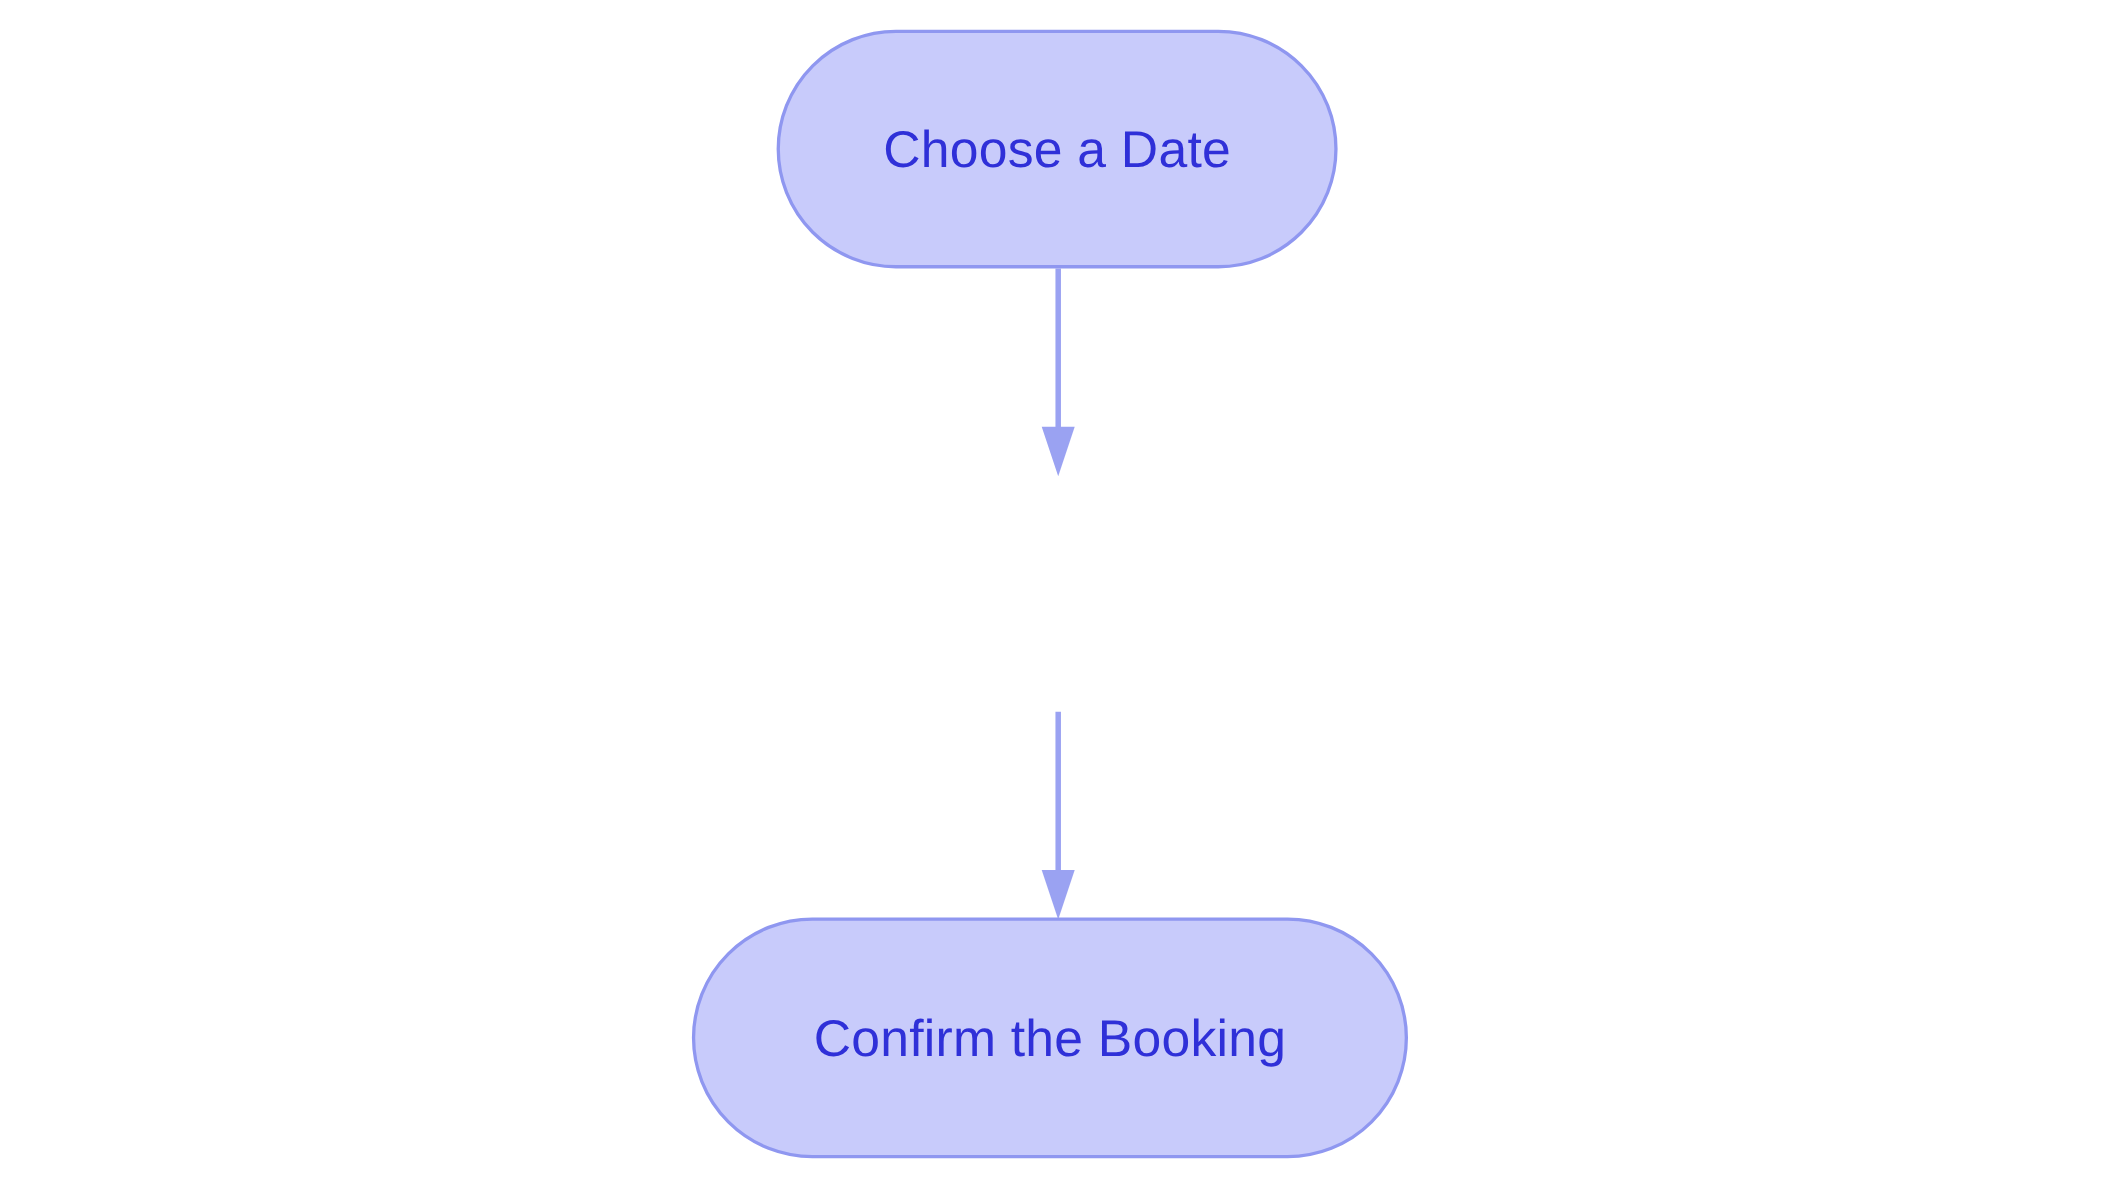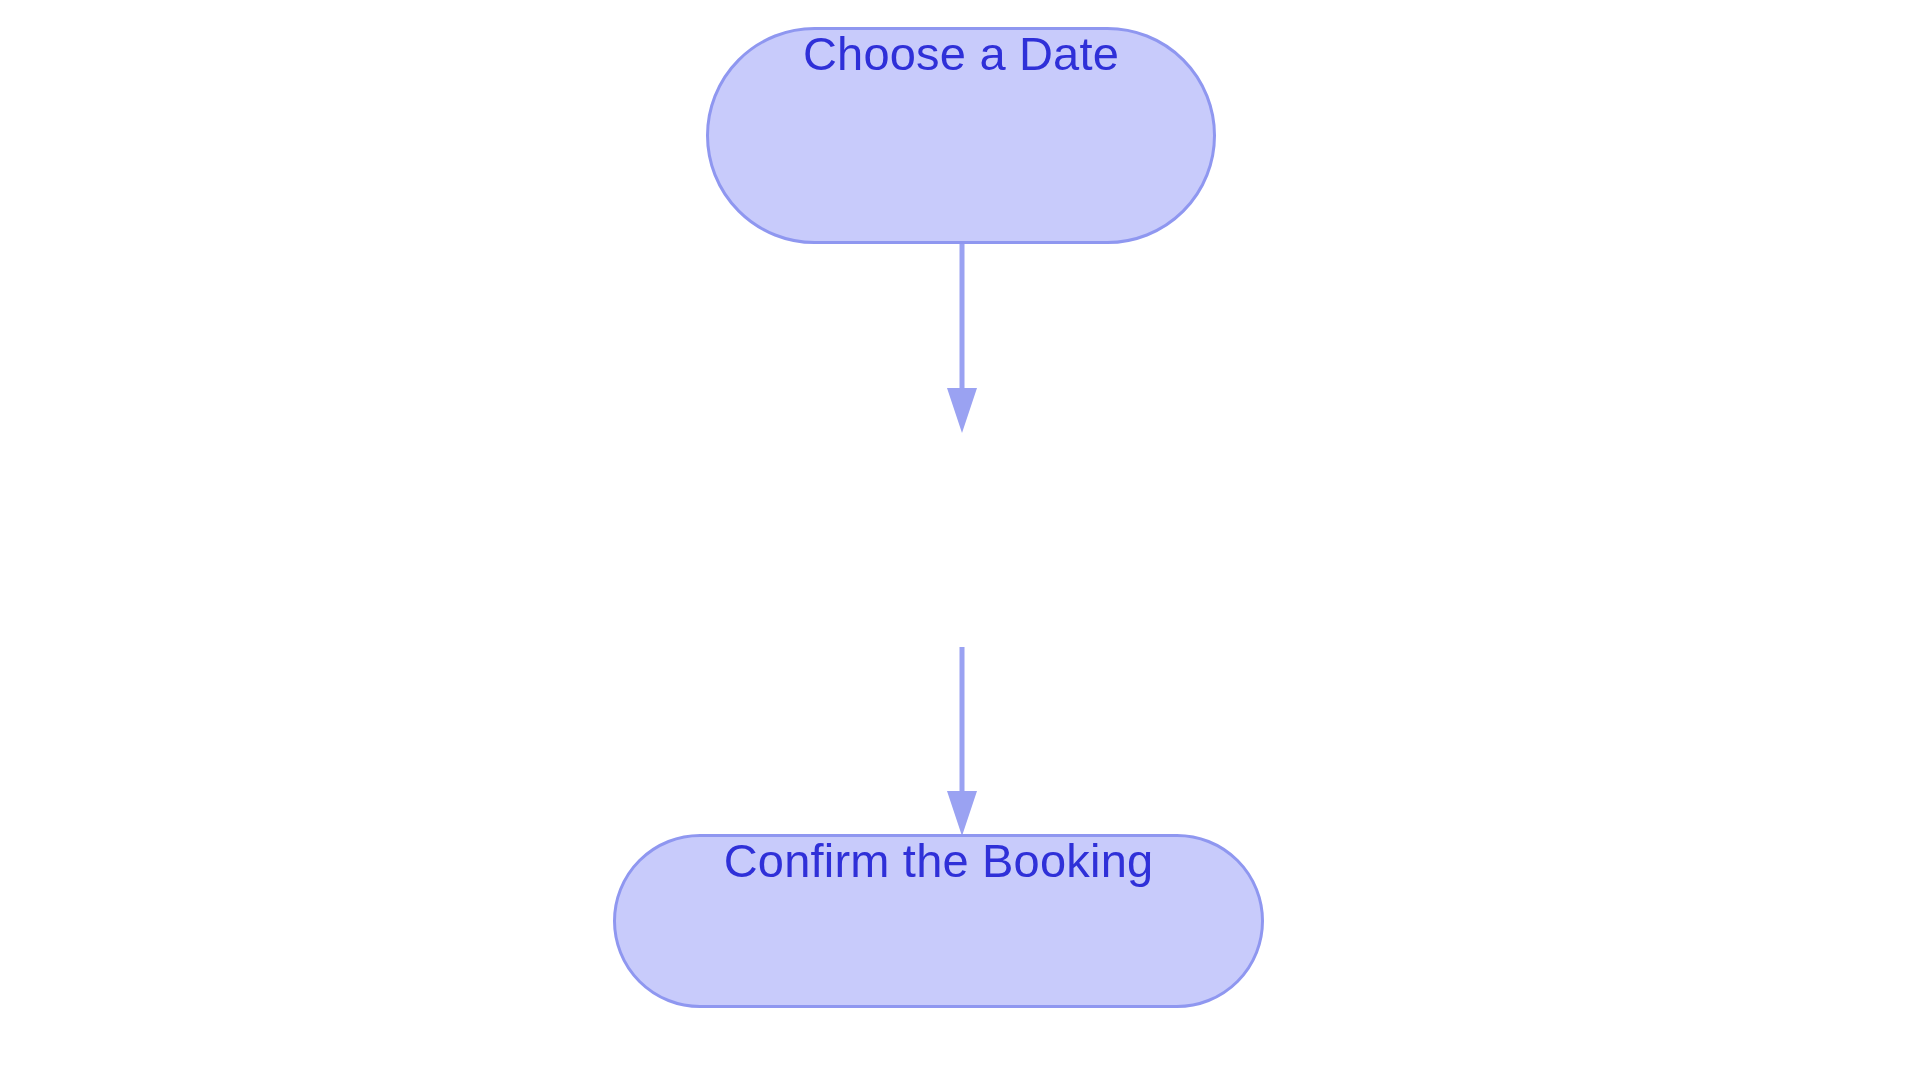--- a/index.html
+++ b/index.html
@@ -25,40 +25,41 @@
     top: 0;
     left: 0;
     width: 1920px;
     height: 1083px;
     display: block;
   }
   .node-shape {
     position: absolute;
     box-sizing: border-box;
     display: flex;
+    align-items: center;
     justify-content: center;
     background: #c8cbfb;
     border: 3px solid #8f97f0;
     border-radius: 9999px;
   }
   .node-label {
     color: #2f30d8;
     font-family: "Liberation Sans", sans-serif;
     font-size: 47px;
     font-weight: 400;
     letter-spacing: 0.2px;
     line-height: 1;
     white-space: nowrap;
     text-align: center;
     user-select: none;
   }
   
   #node-choose-a-date   { left: 706px; top: 27px;  width: 510px; height: 217px; }
   #node-book-the-venue  { left: 694px; top: 433px; width: 532px; height: 214px; }
-  #node-confirm-booking { left: 613px; top: 834px; width: 651px; height: 174px; }
+  #node-confirm-booking { left: 629px; top: 834px; width: 651px; height: 219px; }
 </style>
 </head>
 <body>
 
 <div id="flowchart-canvas">
 
   <svg id="flow-svg" viewBox="0 0 1920 1083" xmlns="http://www.w3.org/2000/svg" aria-hidden="true">
 
     <g>
       <line x1="962" y1="244" x2="962" y2="390" stroke="#9aa2f2" stroke-width="5"></line>

